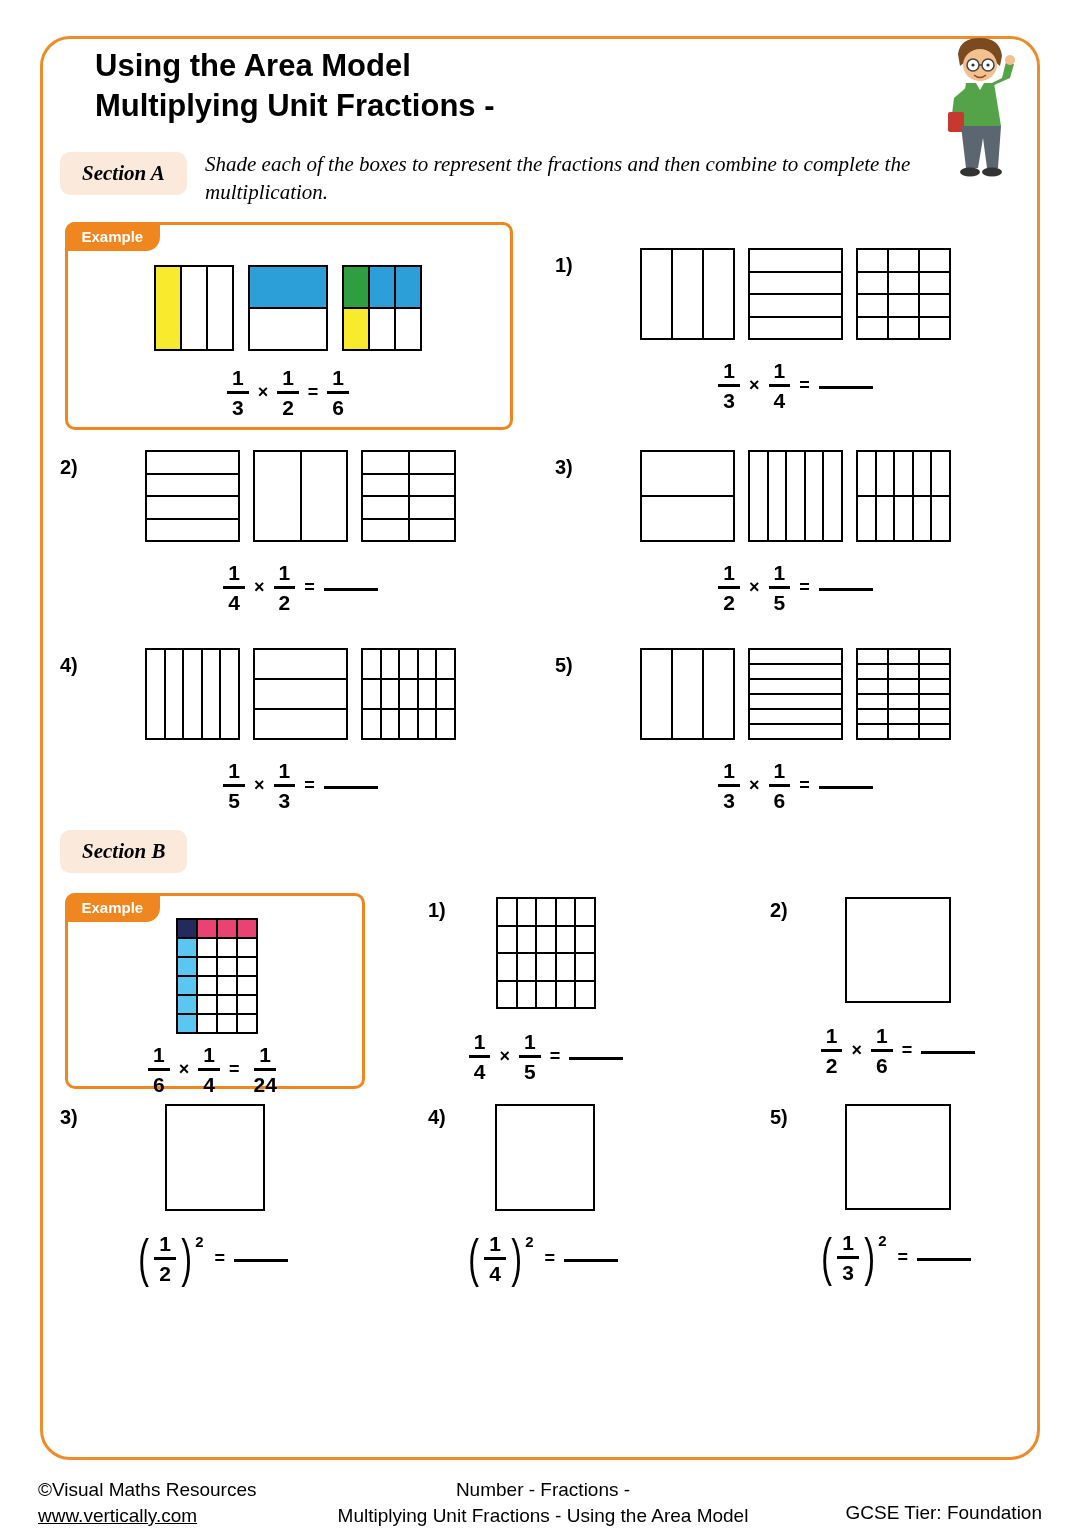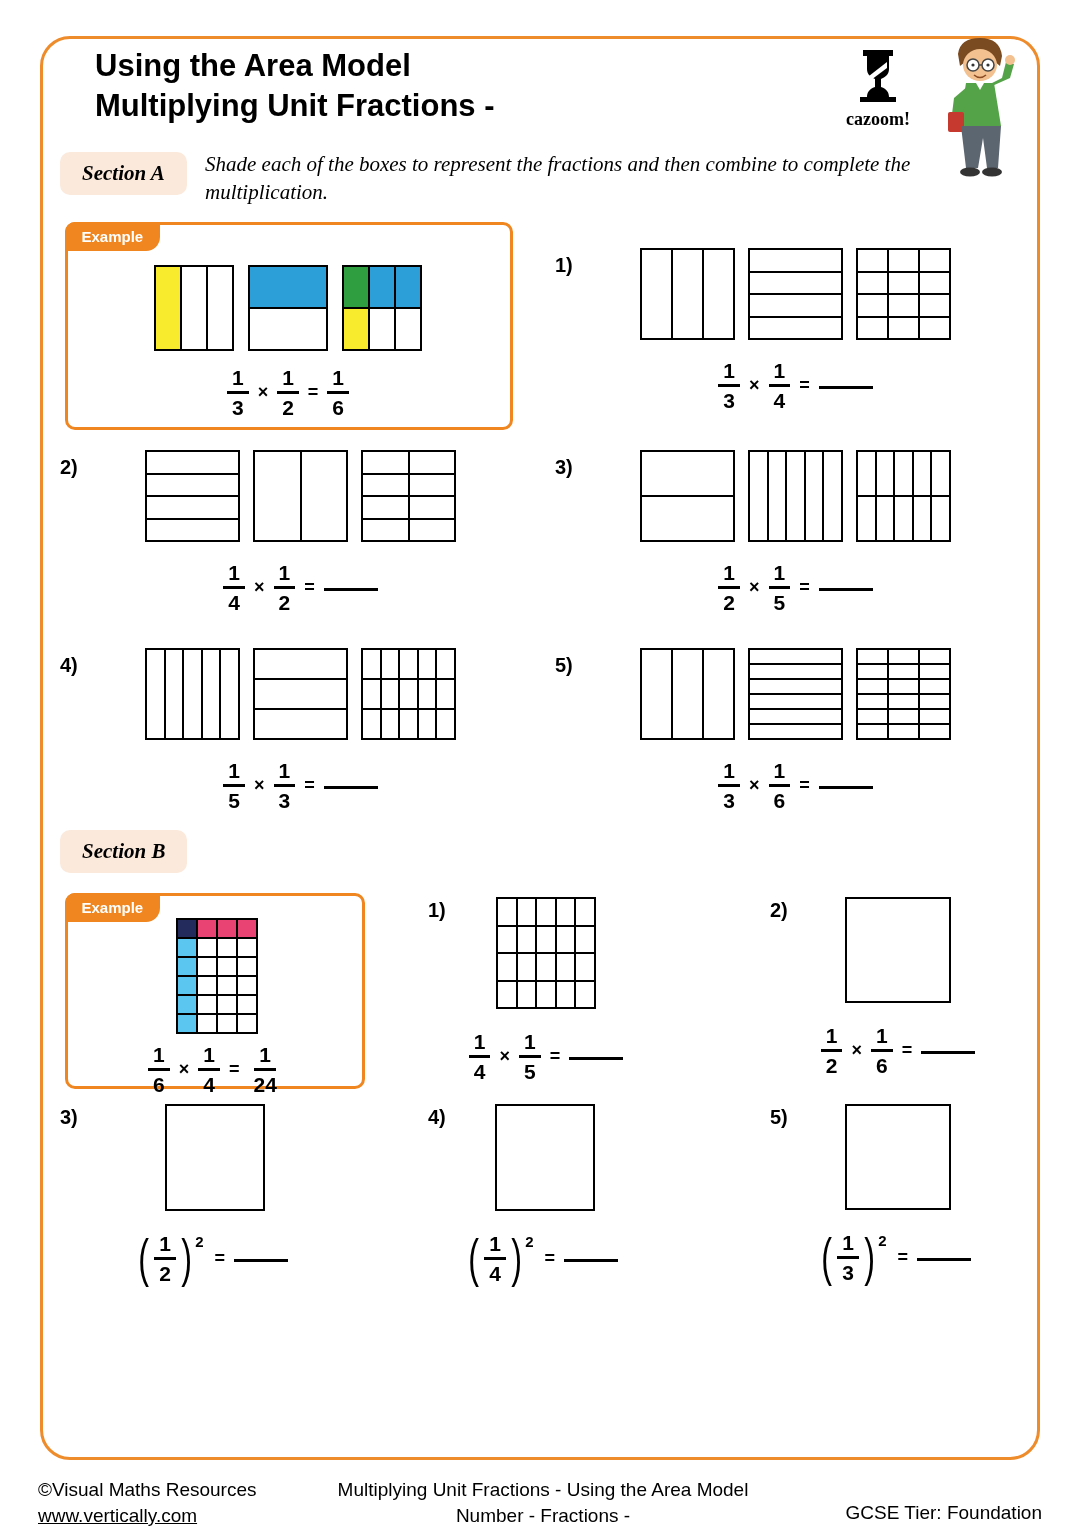--- a/index.html
+++ b/index.html
@@ -96,29 +96,20 @@
 
 <div class="page">
 
   <div class="frame"></div>
 
   <div class="title">
     <div>Using the Area Model</div>
     <div>Multiplying Unit Fractions -</div>
   </div>
 
-  <div class="logo">
-    <svg width="40" height="54" viewBox="0 0 40 54">
-      <rect x="5" y="0" width="30" height="6" fill="#000"></rect>
-      <path d="M9 6 H31 V19 C31 25 27 27 23 29 V37 C29 39 31 43 31 47 H9 C9 43 11 39 17 37 V29 C13 27 9 25 9 19 Z" fill="#000"></path>
-      <rect x="2" y="47" width="36" height="5" fill="#000"></rect>
-      <path d="M11 26 L29 12 L29 18 L13 30 Z" fill="#fff"></path>
-    </svg>
-    <div class="logo-text">cazoom!</div>
-  </div>
 
   <svg class="teacher" width="108" height="158" viewBox="0 0 108 158">
     <path d="M30 20 Q32 4 52 4 Q72 4 74 22 L72 32 Q62 22 52 23 Q42 23 32 32 Z" fill="#7A4A21"></path>
     <ellipse cx="52" cy="31" rx="17" ry="16" fill="#F2C18F"></ellipse>
     <circle cx="45" cy="31" r="6" fill="#fff" stroke="#444" stroke-width="1.5"></circle>
     <circle cx="60" cy="31" r="6" fill="#fff" stroke="#444" stroke-width="1.5"></circle>
     <line x1="51" y1="31" x2="54" y2="31" stroke="#444" stroke-width="1.5"></line>
     <circle cx="45" cy="31" r="1.6" fill="#333"></circle>
     <circle cx="60" cy="31" r="1.6" fill="#333"></circle>
     <path d="M46 41 Q52 46 58 41" stroke="#8A4A22" stroke-width="1.6" fill="none"></path>
@@ -560,18 +551,18 @@
         <span class="blank"></span>
       </div>
   </div>
 
 
   <div class="footer-left">
     <div>©Visual Maths Resources</div>
     <a class="footer-link">www.vertically.com</a>
   </div>
   <div class="footer-center">
+    <div>Number - Fractions -</div>
     <div>Multiplying Unit Fractions - Using the Area Model</div>
-    <div>Number - Fractions -</div>
   </div>
   <div class="footer-right">GCSE Tier: Foundation</div>
 
 </div>
 
 </body></html>

